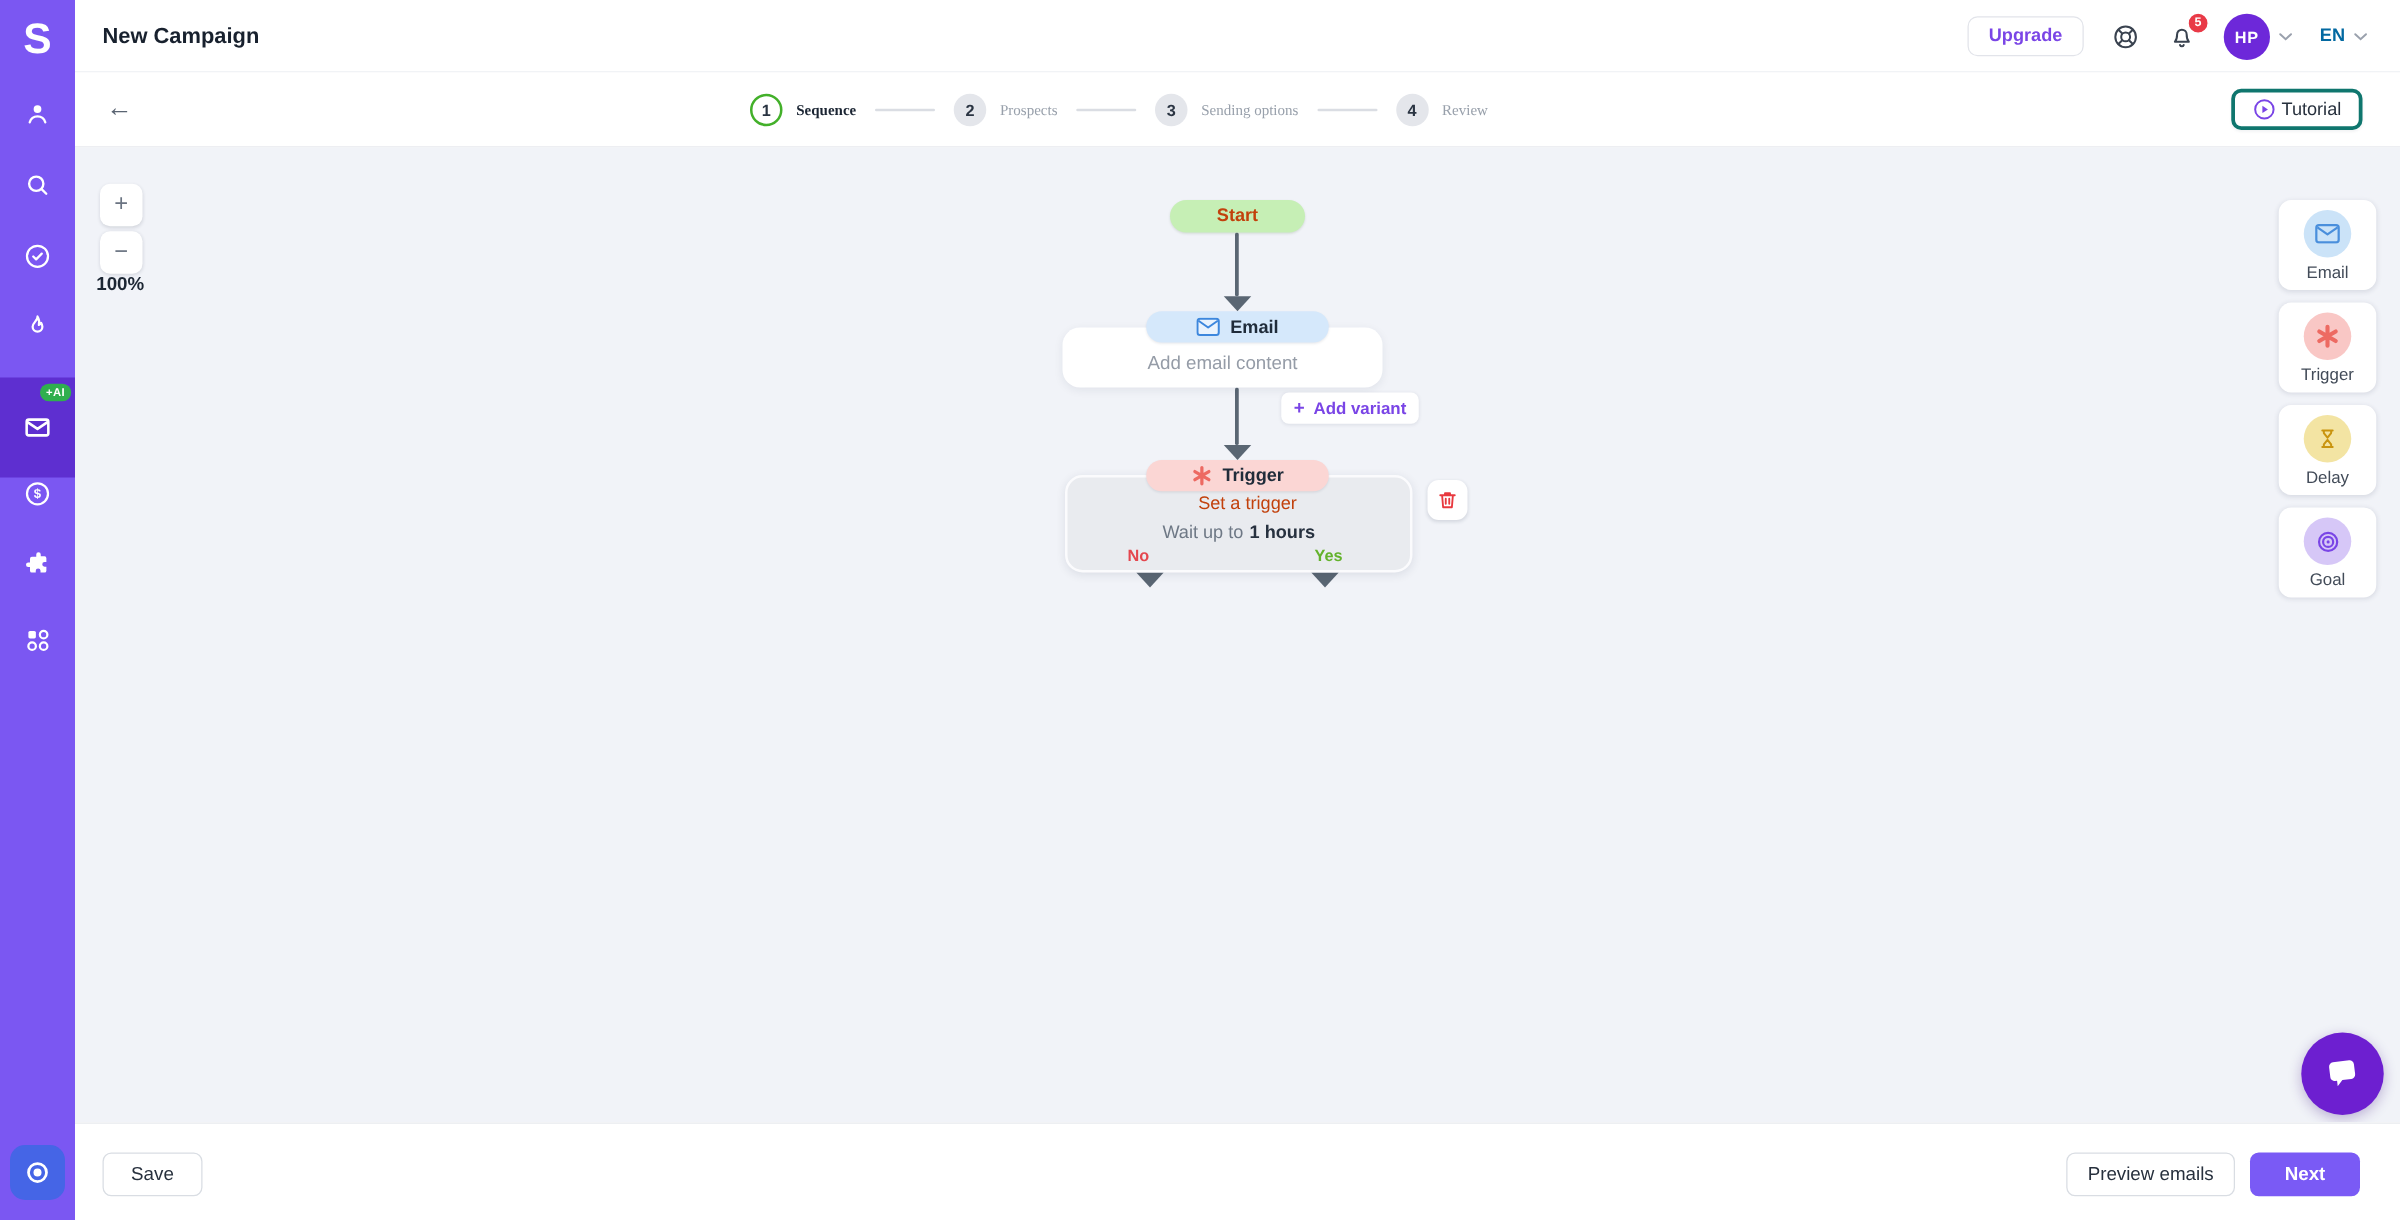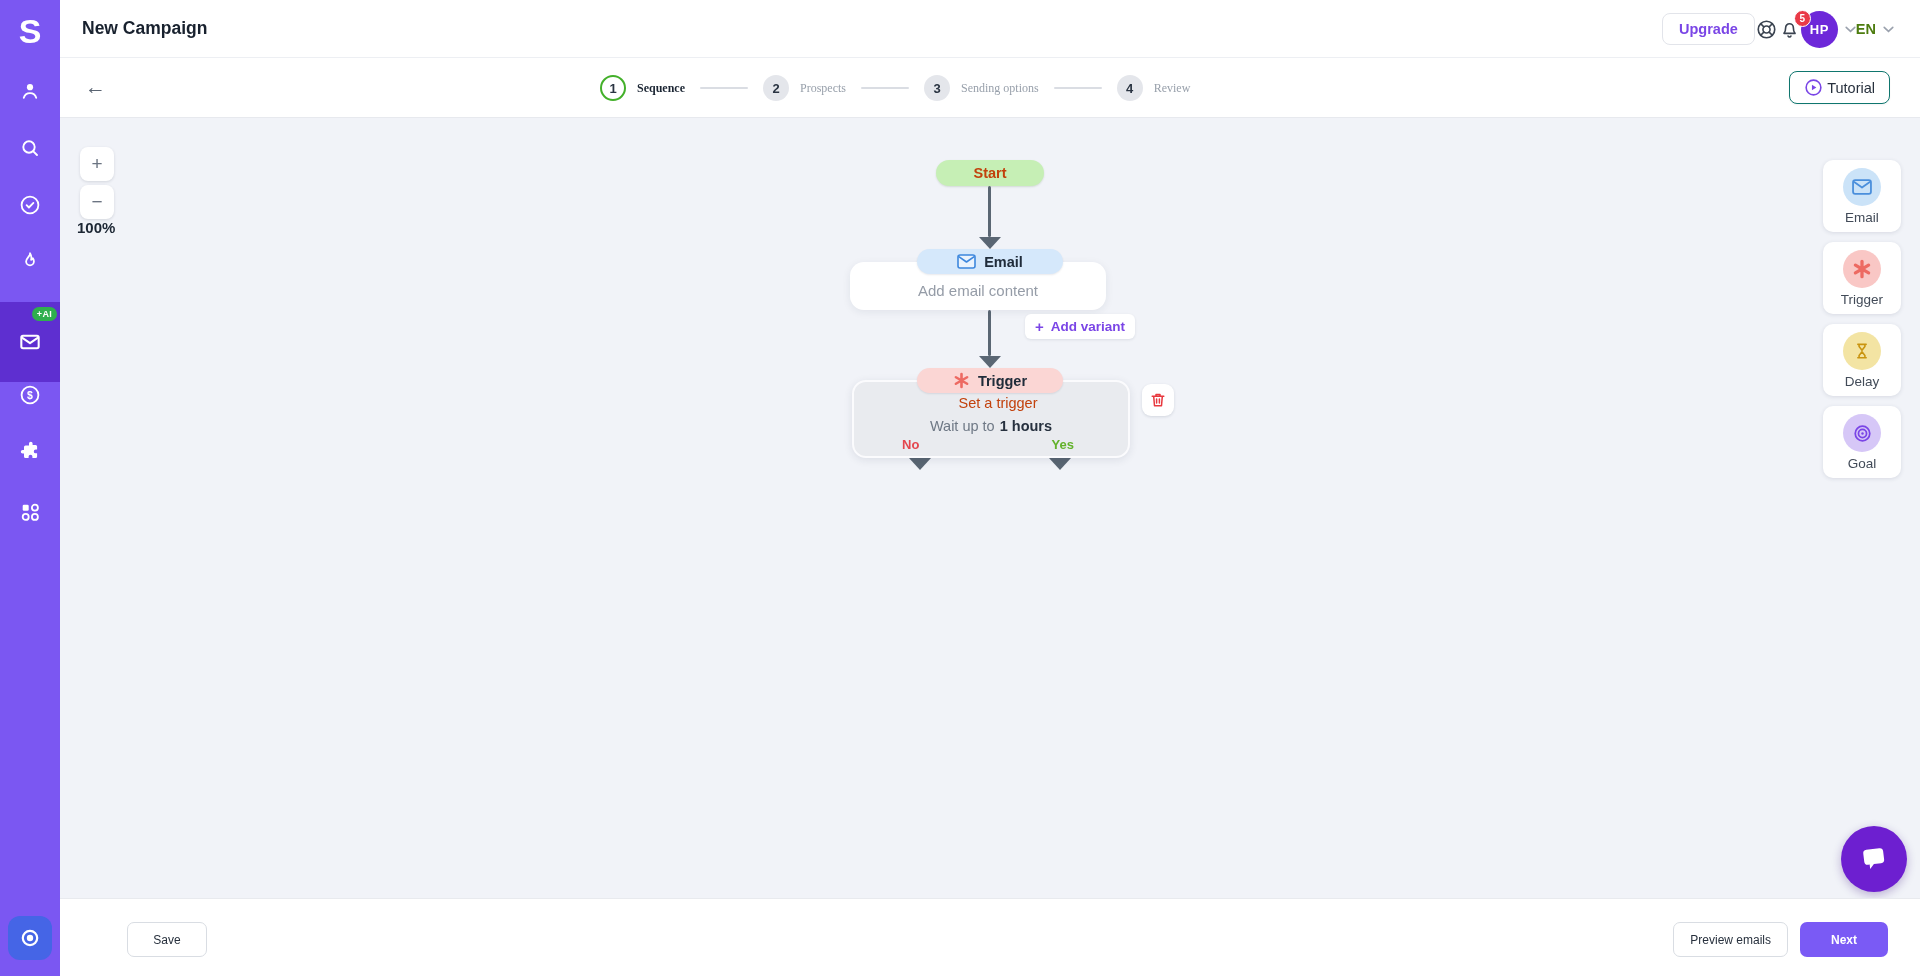--- a/index.html
+++ b/index.html
@@ -17,46 +17,46 @@
   .side-item { position:absolute; left:0; width:60px; height:56px; display:flex; align-items:center; justify-content:center; cursor:pointer; }
   .side-item.active { background:#5E2FD0; }
   .ai-badge { position:absolute; top:5px; right:3px; background:#2FAF4E; color:#fff; font-size:9px; font-weight:bold;
               padding:2.5px 5px; border-radius:8px; line-height:1; letter-spacing:.3px; }
   .record-btn { position:absolute; left:8px; top:916px; width:44px; height:44px; border-radius:12px; background:#4565E6;
                 display:flex; align-items:center; justify-content:center; cursor:pointer; }
 
   
   .topbar { position:absolute; left:60px; top:0; right:0; height:58px; background:#fff; border-bottom:1px solid #edeff3; }
   .page-title { position:absolute; left:22px; top:18px; font-size:17.5px; font-weight:bold; color:#18212e; }
-  .topbar-right { position:absolute; right:26px; top:0; height:58px; display:flex; align-items:center; }
+  .topbar-right { position:absolute; right:26px; top:0; height:58px; display:flex; align-items:center; gap:22px; }
   .upgrade-btn { height:32px; padding:0 16px; border:1px solid #e2e4ea; border-radius:8px; background:#fff;
                  color:#7A45E6; font-weight:bold; font-size:14.5px; display:flex; align-items:center; cursor:pointer; }
   .icon-btn { display:flex; align-items:center; cursor:pointer; }
   .bell-wrap { position:relative; }
   .badge { position:absolute; top:-8px; right:-10px; min-width:17px; height:17px; border-radius:9px; background:#E93A47;
            color:#fff; font-size:10px; font-weight:bold; display:flex; align-items:center; justify-content:center;
            padding:0 3px; border:1.5px solid #fff; }
   .avatar-wrap { display:flex; align-items:center; gap:7px; cursor:pointer; }
   .avatar { width:37px; height:37px; border-radius:50%; background:#6d28d9; color:#fff; font-weight:bold; font-size:13px;
             display:flex; align-items:center; justify-content:center; letter-spacing:.5px; }
-  .lang { display:flex; align-items:center; gap:7px; font-weight:bold; font-size:14.5px; color:#4d7c0f; cursor:pointer; }
+  .lang { display:flex; align-items:center; gap:7px; font-weight:bold; font-size:14.5px; color:#0369a1; cursor:pointer; }
 
   
   .subbar { position:absolute; left:60px; top:58px; right:0; height:60px; background:#fff; border-bottom:1px solid #e7e9ee; }
   .back-btn { position:absolute; left:25px; top:15px; font-size:21px; color:#5a6472; cursor:pointer; line-height:1.3; }
   .stepper { position:absolute; left:540px; top:0; height:60px; display:flex; align-items:center; gap:15px; }
   .step { display:flex; align-items:center; gap:11px; cursor:pointer; }
   .step-circle { width:26px; height:26px; border-radius:50%; display:flex; align-items:center; justify-content:center;
                  font-size:13px; font-weight:bold; color:#2a3442; background:#e4e6eb; }
   .step.active .step-circle { background:#fff; border:2px solid #43B02A; }
   .step-label { font-size:12px; color:#98a0ab;font-family:Liberation Serif, serif; }
   .step.active .step-label { color:#1b2533; font-weight:bold; }
   .step-line { width:48px; height:2px; background:#dadde3; border-radius:1px; }
   .tutorial-btn { position:absolute; right:30px; top:13px; height:33px; padding:0 14px; display:flex; align-items:center; gap:4px;
-                  background:#fff; border:1px solid #0f766e; border-radius:8px; font-size:14.5px; color:#27303d;
+                  background:#fff; border:3px solid #0f766e; border-radius:8px; font-size:14.5px; color:#27303d;
                   box-shadow:0 1px 2px rgba(20,30,50,.05); cursor:pointer; }
 
   
   .canvas { position:absolute; left:60px; top:118px; right:0; bottom:78px; background:#f1f3f8; overflow:hidden; }
   .zoom-btn { position:absolute; left:20px; width:34px; height:34px; background:#fff; border-radius:8px;
               box-shadow:0 1px 3px rgba(25,35,55,.14); display:flex; align-items:center; justify-content:center;
               font-size:19px; color:#6b7482; cursor:pointer; }
   .zoom-level { position:absolute; left:17px; top:101px; font-size:15px; font-weight:bold; color:#1c2633; }
 
   .start-pill { position:absolute; left:876px; top:42px; width:108px; height:26px; background:#C6EFB5; border-radius:13px;
@@ -96,21 +96,21 @@
   .pal-email   { top:42px; }  .pal-email .pal-circle   { background:#CBE3F8; }
   .pal-trigger { top:124px; } .pal-trigger .pal-circle { background:#F9C7C5; }
   .pal-delay   { top:206px; } .pal-delay .pal-circle   { background:#F3E4A3; }
   .pal-goal    { top:288px; } .pal-goal .pal-circle    { background:#D6C7F7; }
 
   .chat-fab { position:absolute; left:1781px; top:708px; width:66px; height:66px; border-radius:50%; background:#6D1FD0;
               display:flex; align-items:center; justify-content:center; box-shadow:0 3px 10px rgba(60,20,130,.3); cursor:pointer; }
 
   
   .footer { position:absolute; left:60px; right:0; bottom:0; height:78px; background:#fff; border-top:1px solid #e8eaee; }
-  .btn { display:flex; align-items:center; justify-content:center; border-radius:7px; font-size:12px; cursor:pointer;margin-left:45px; }
+  .btn { display:flex; align-items:center; justify-content:center; border-radius:7px; font-size:15px; cursor:pointer; }
   .save-btn { position:absolute; left:22px; top:23px; width:80px; height:35px; background:#fff; border:1px solid #d9dde3; color:#27303d; }
   .preview-btn { position:absolute; right:132px; top:23px; height:35px; padding:0 16px; background:#fff; border:1px solid #d9dde3; color:#27303d; }
   .next-btn { position:absolute; right:32px; top:23px; width:88px; height:35px; background:#7A5AF5; border:none; color:#fff; font-weight:bold; }
 </style>
 </head>
 <body>
 
 <nav class="sidebar">
   <div class="logo">S</div>
 

